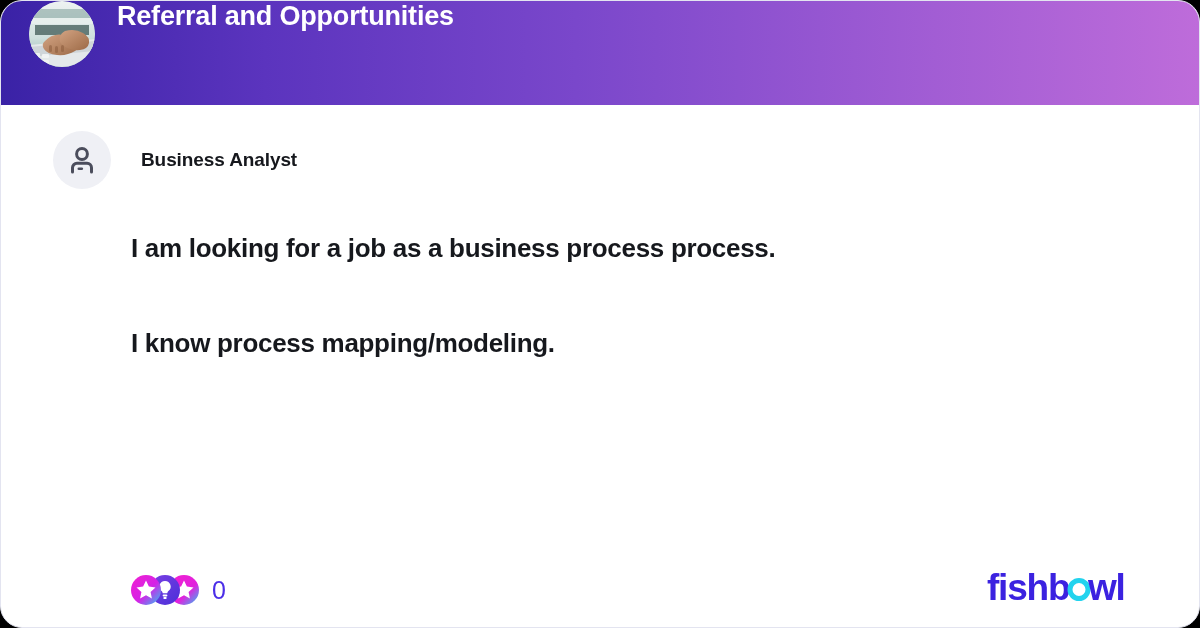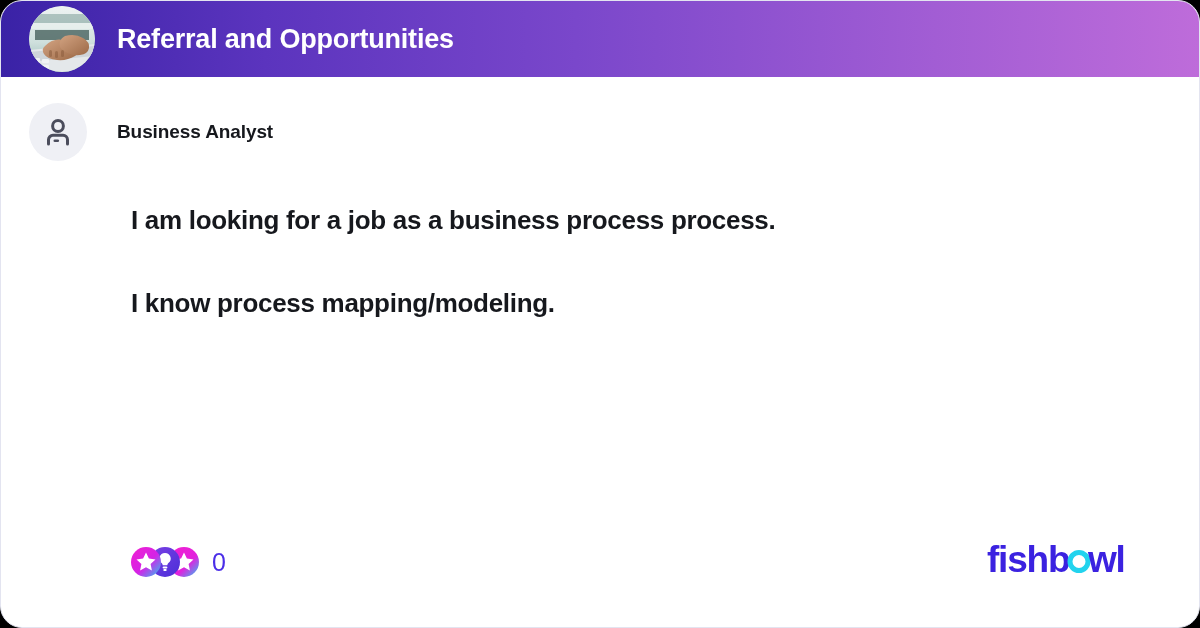--- a/index.html
+++ b/index.html
@@ -20,25 +20,24 @@
     height: 628px;
     background: #ffffff;
     border-radius: 22px;
     overflow: hidden;
     border: 1px solid #e3e4f0;
   }
 
   
   .header {
     position: relative;
-    height: 76px;
+    height: 104px;
     width: 100%;
     background: linear-gradient(90deg, #3a22a6 0%, #5b34be 22%, #7a47cb 48%, #a25dd4 78%, #be6cda 100%);
     display: flex;
-    align-items: center;
     padding-left: 28px;
   }
 
   .group-avatar {
     width: 66px;
     height: 66px;
     border-radius: 50%;
     overflow: hidden;
     flex: 0 0 auto;
     background: #c9d6d8;
@@ -58,21 +57,21 @@
   
   .body {
     position: relative;
     height: calc(628px - 86px);
     padding: 0;
   }
 
   .author-row {
     display: flex;
     align-items: center;
-    padding: 26px 0 0 28px;
+    padding: 26px 0 0 52px;
   }
 
   .author-avatar {
     width: 58px;
     height: 58px;
     border-radius: 50%;
     background: #eff0f5;
     display: flex;
     align-items: center;
     justify-content: center;
@@ -91,21 +90,21 @@
   .post-body {
     padding: 42px 70px 0 130px;
   }
   .post-line {
     font-size: 26px;
     font-weight: bold;
     color: #16181d;
     line-height: 1.34;
     letter-spacing: -0.3px;
   }
-  .post-line + .post-line { margin-top: 48px; }
+  .post-line + .post-line { margin-top: 60px; }
 
   
   .footer {
     position: absolute;
     left: 0;
     right: 0;
     bottom: 34px;
     height: 46px;
     display: flex;
     align-items: center;

